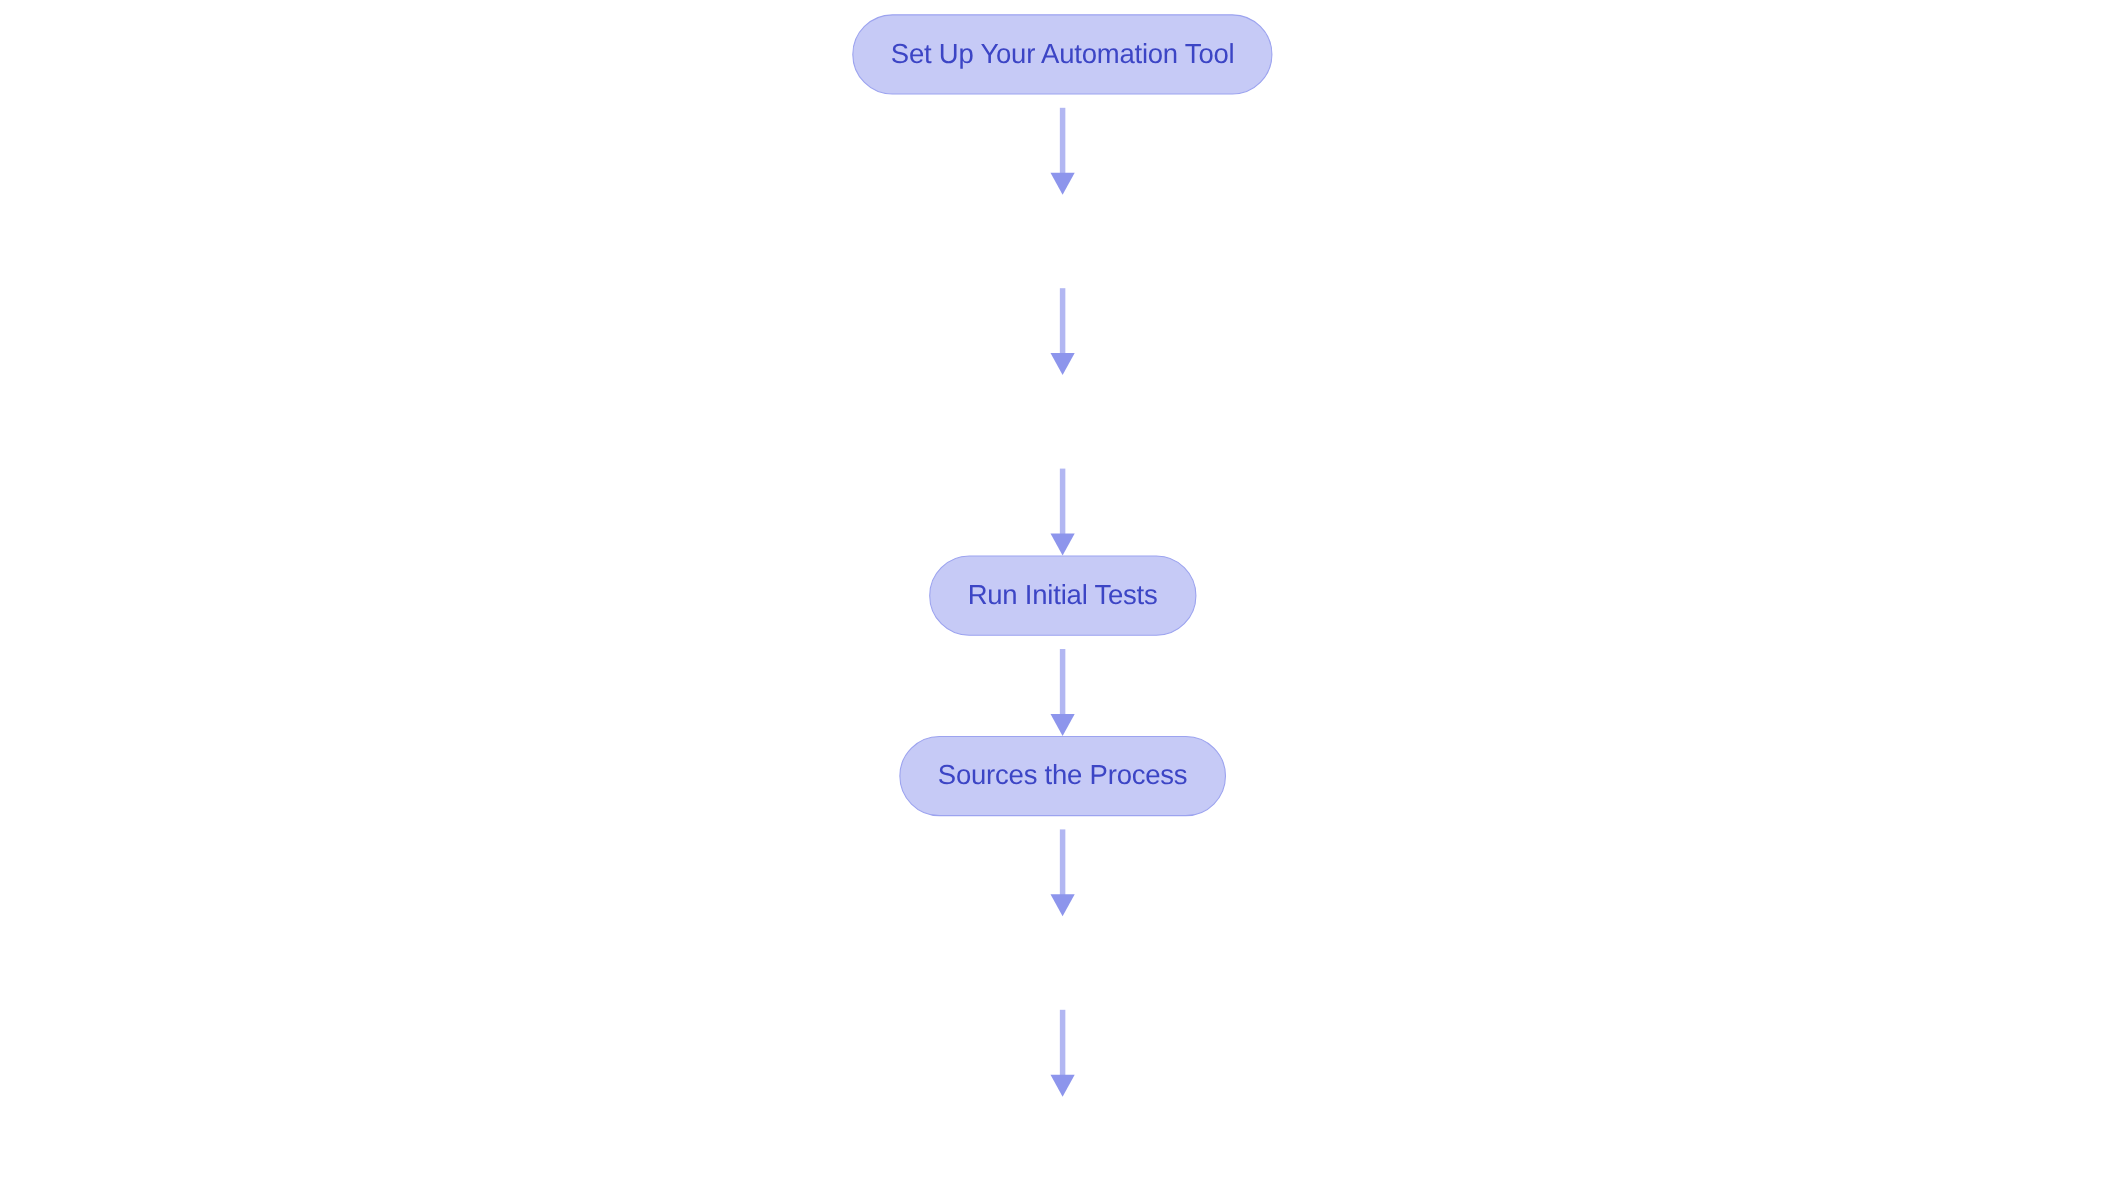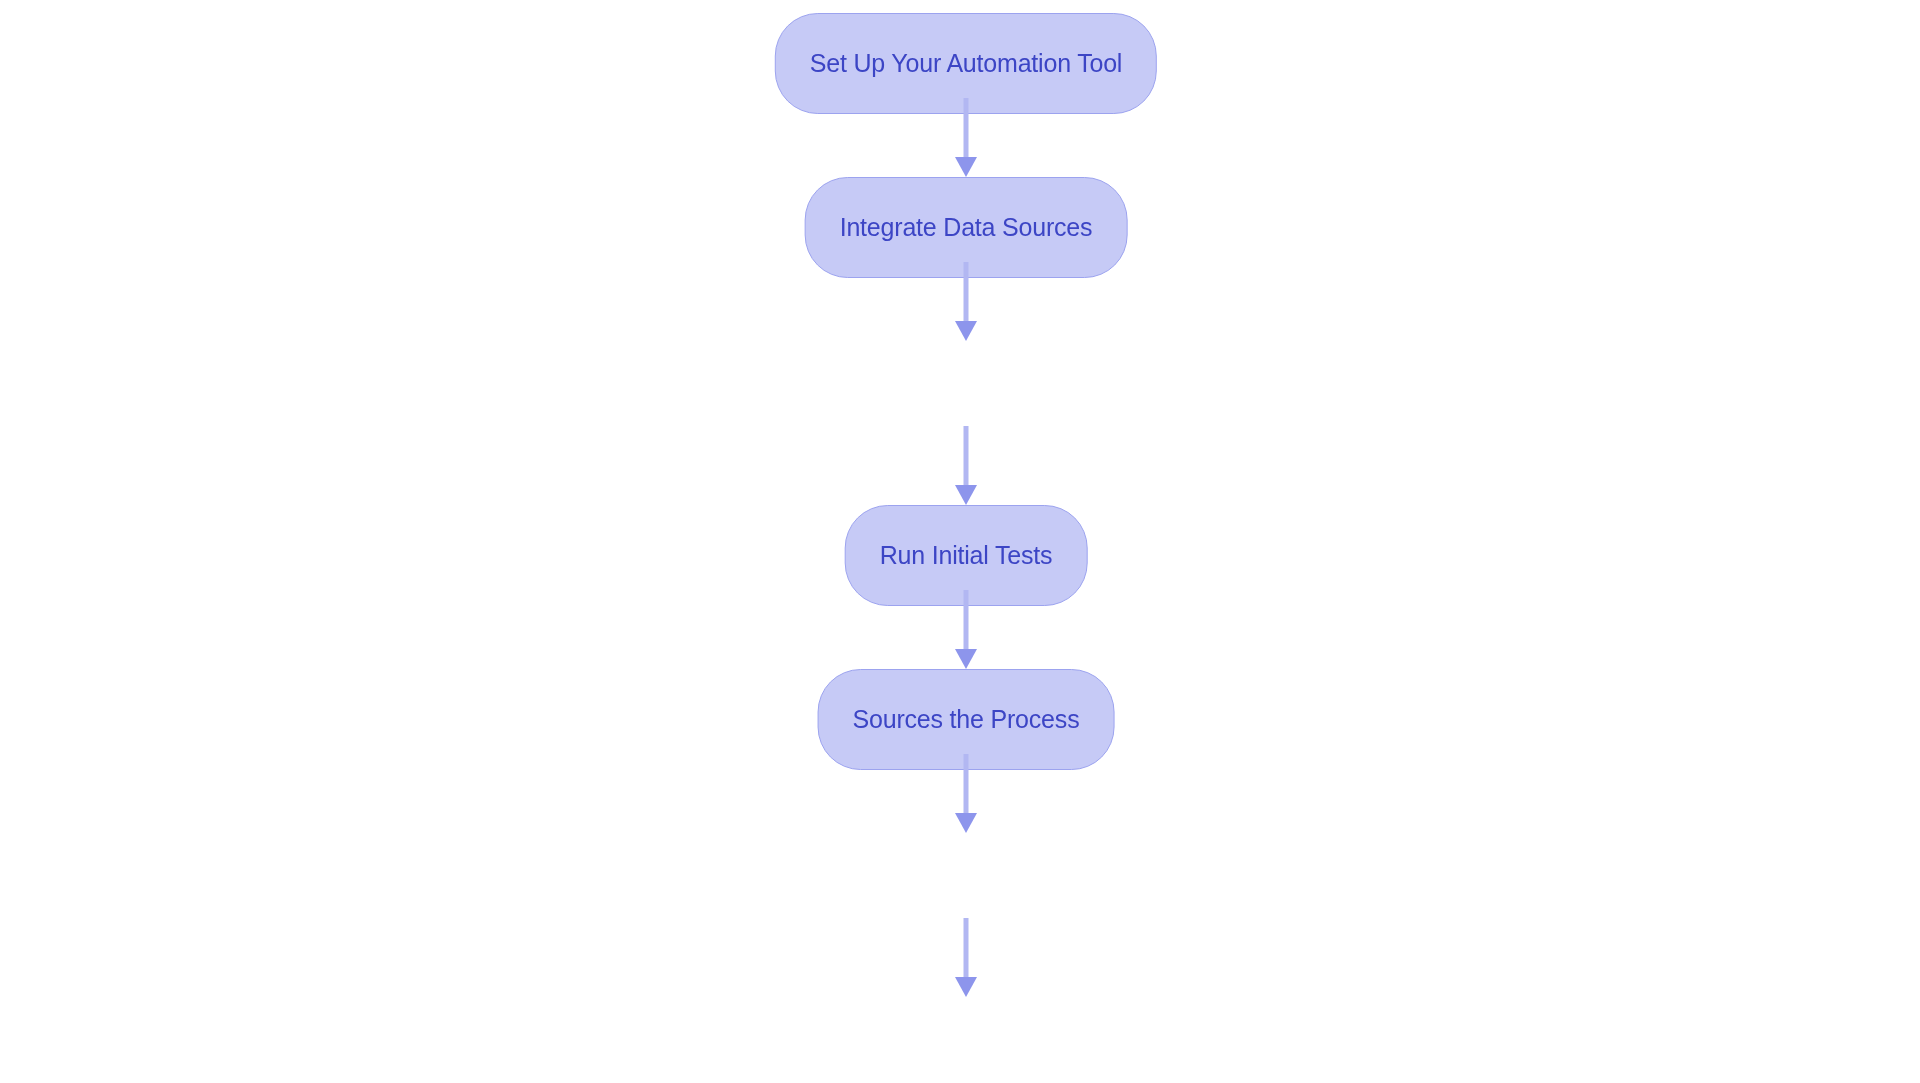--- a/index.html
+++ b/index.html
@@ -13,21 +13,21 @@
   }
   .canvas {
     position: relative;
     width: 1920px;
     height: 1083px;
   }
   .node {
     position: absolute;
     left: 966px;
     transform: translateX(-50%);
-    height: 101px;
+    height: 73px;
     min-width: var(--w, 220px);
     box-sizing: border-box;
     padding: 0 34px;
     top: var(--t, 0px);
     background: var(--node-fill, #c6caf6);
     border: 1.5px solid var(--node-border, #9ca3ef);
     border-radius: 43px;
     display: flex;
     align-items: center;
     justify-content: center;
@@ -75,23 +75,20 @@
 
   <div class="node" style="--t:13px; --w:348px;">
     <span>Set Up Your Automation Tool</span>
   </div>
 
   <div class="arrow" style="--t:98px;">
     <div class="arrow-line"></div>
     <div class="arrow-head"></div>
   </div>
 
-  <div class="node" style="--t:177px; --w:291px;">
-    <span>Integrate Data Sources</span>
-  </div>
 
   <div class="arrow" style="--t:262px;">
     <div class="arrow-line"></div>
     <div class="arrow-head"></div>
   </div>
 
 
   <div class="arrow" style="--t:426px;">
     <div class="arrow-line"></div>
     <div class="arrow-head"></div>

